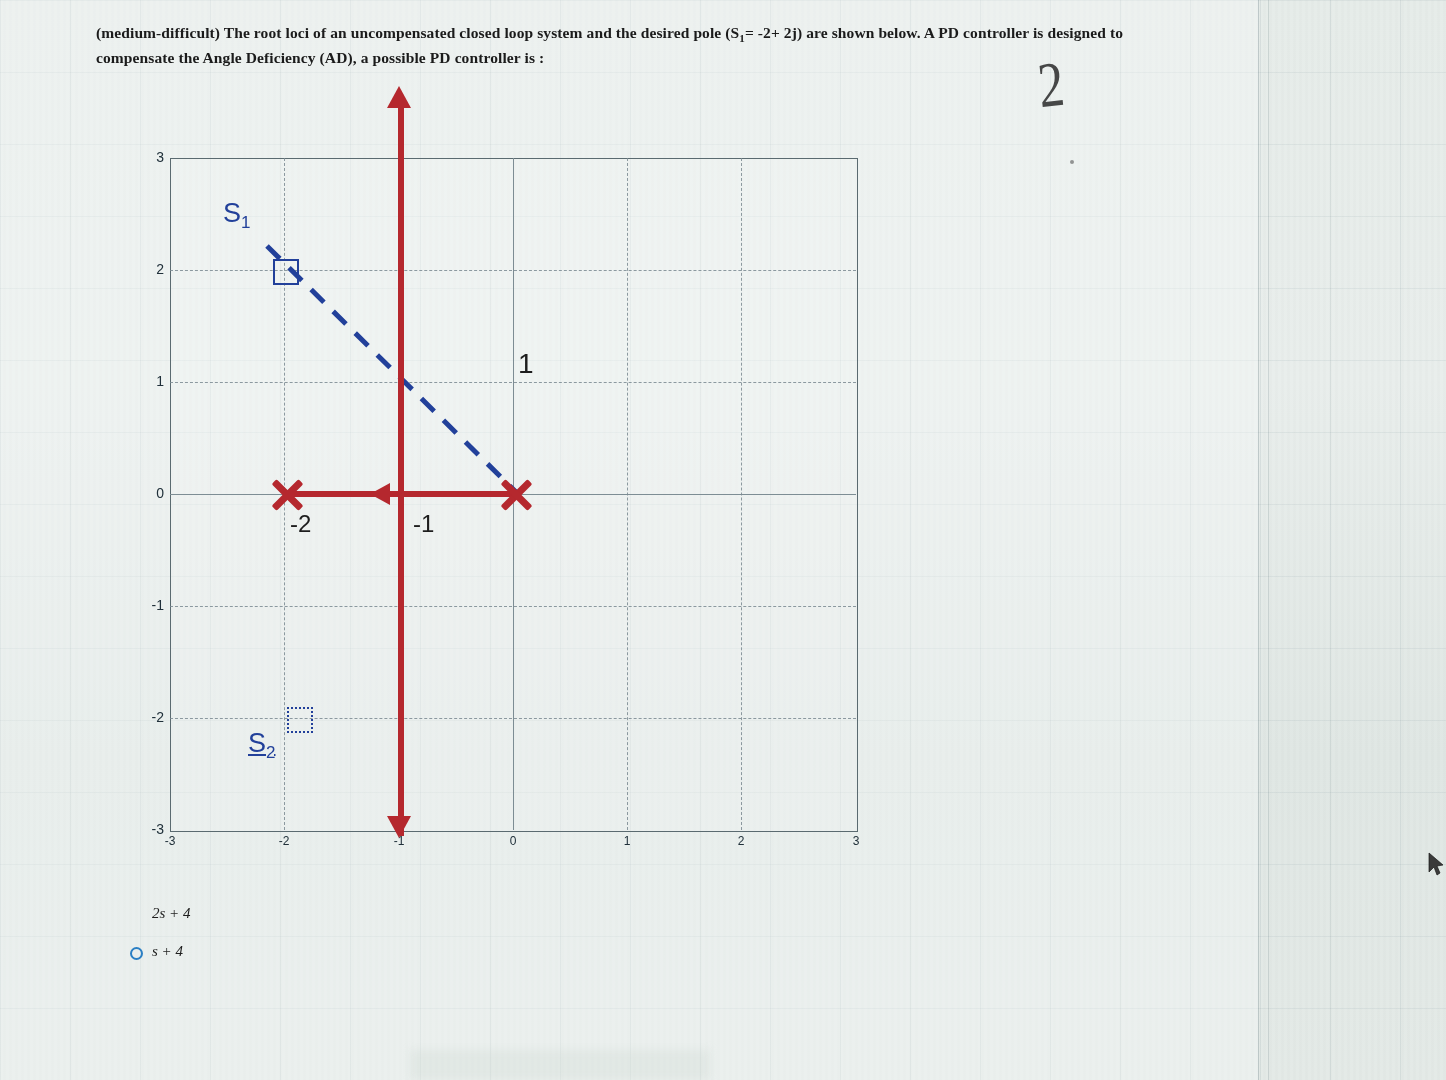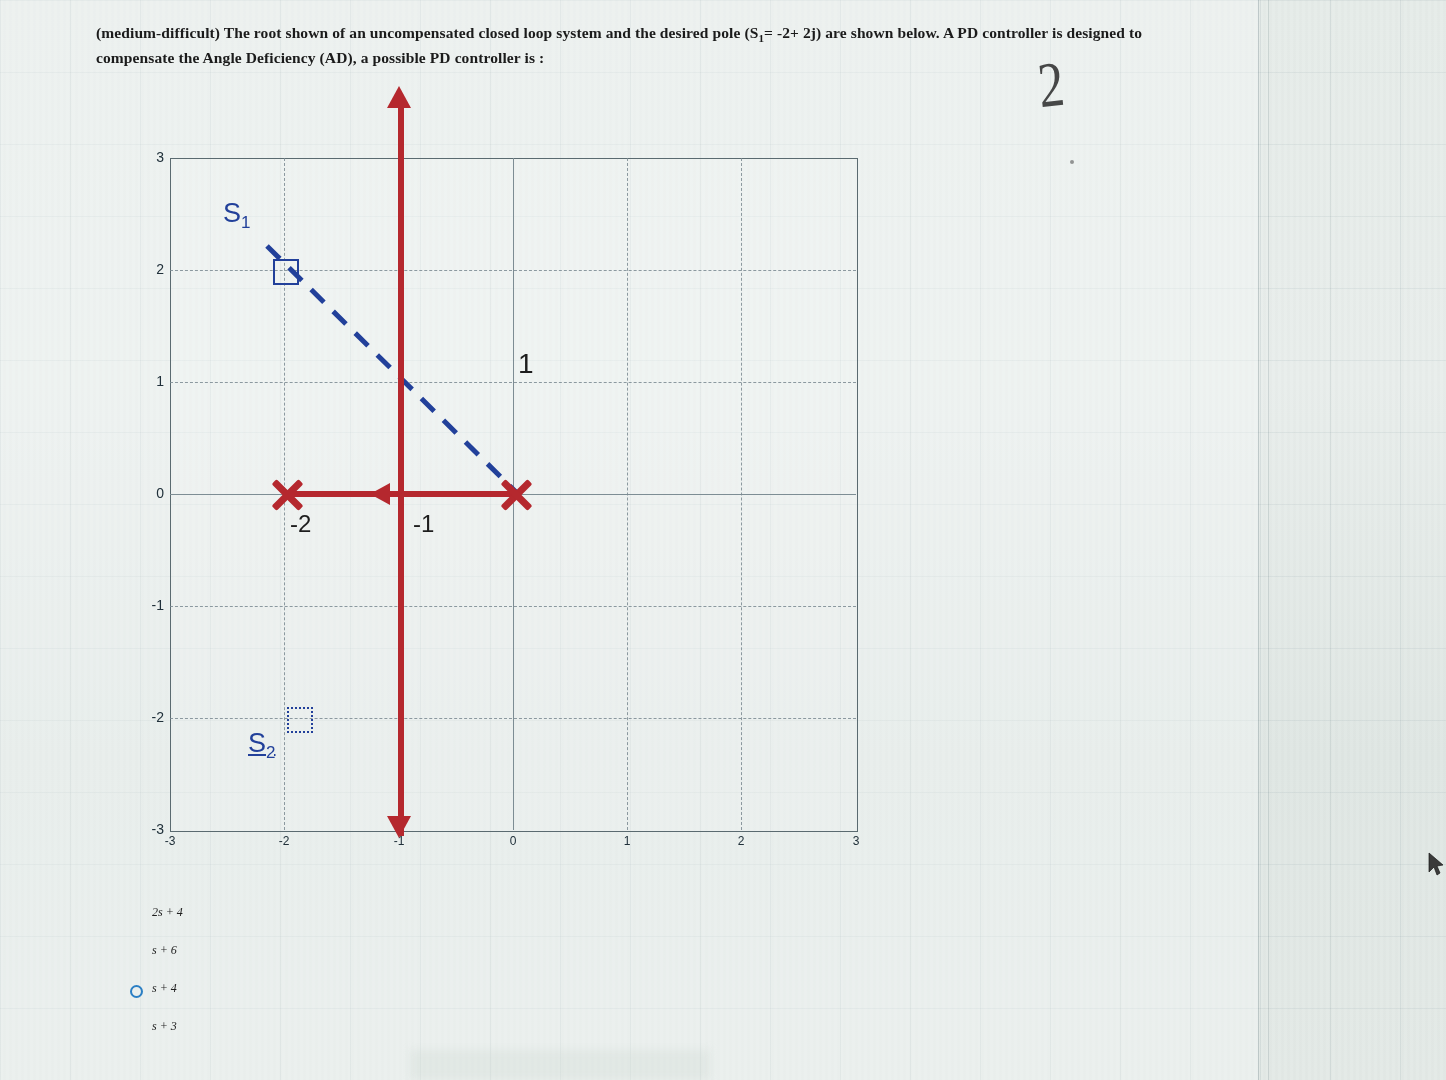--- a/index.html
+++ b/index.html
@@ -117,21 +117,21 @@
   .slabel sub{font-size:17px;}
 
   .redlabel{
     position:absolute;font-size:24px;color:#1d1d1d;font-family:"Liberation Sans", sans-serif;
   }
 
   
   #options{position:absolute;left:130px;top:905px;width:420px;}
   .opt{position:relative;height:38px;}
   .opt .txt{
-    position:absolute;left:22px;top:0;font-style:italic;font-size:12px;color:#1e1e1e;
+    position:absolute;left:22px;top:0;font-style:italic;font-size:15px;color:#1e1e1e;
     font-family:"Liberation Serif", serif;
   }
   .opt .radio{
     position:absolute;left:0px;top:4px;width:9px;height:9px;border-radius:50%;
     border:2px solid #2b7fc4;background:transparent;
   }
   .opt .radio.off{border-color:transparent;}
 
   
   #cursor{
@@ -150,21 +150,21 @@
 <div id="sheet"></div>
 <div id="vedge1"></div>
 <div id="vedge2"></div>
 
 <div id="toolbar">
   
   
 </div>
 
 <div id="qtext">
-  <span>(medium-difficult) The root shown of an uncompensated closed loop system and the desired pole (S</span><sub>1</sub><span>= -2+ 2j) are shown below. A PD controller is designed to compensate the Angle Deficiency (AD), a possible PD controller is :</span>
+  <span>(medium-difficult) The root loci of an uncompensated closed loop system and the desired pole (S</span><sub>1</sub><span>= -2+ 2j) are shown below. A PD controller is designed to compensate the Angle Deficiency (AD), a possible PD controller is :</span>
 </div>
 
 <div id="mark2">2</div>
 <div id="dot-mark"></div>
 
 <div id="plot">
   <div id="plot-frame"></div>
 
   <div class="gridline-h" style="top:112px;"></div>
   <div class="gridline-h" style="top:224px;"></div>
@@ -235,29 +235,21 @@
   <div class="redlabel" style="left:243px;top:352px;">-1</div>
   <div class="redlabel" style="left:348px;top:190px;font-size:28px;">1</div>
 </div>
 
 <div id="options">
   <div class="opt">
     <div class="radio off"></div>
     <div class="txt">2s + 4</div>
   </div>
   <div class="opt">
-    <div class="radio off"></div>
-    <div class="txt">s + 6</div>
-  </div>
-  <div class="opt">
     <div class="radio"></div>
     <div class="txt">s + 4</div>
-  </div>
-  <div class="opt">
-    <div class="radio off"></div>
-    <div class="txt">s + 3</div>
   </div>
 </div>
 
 <svg id="cursor" viewBox="0 0 18 26">
   <polygon points="1,1 1,20 6,15 9,23 12,21 9,14 15,13" fill="#3a3a3a" stroke="#1a1a1a" stroke-width="0.7"></polygon>
 </svg>
 <div id="blur-br"></div>
 
 </body></html>

